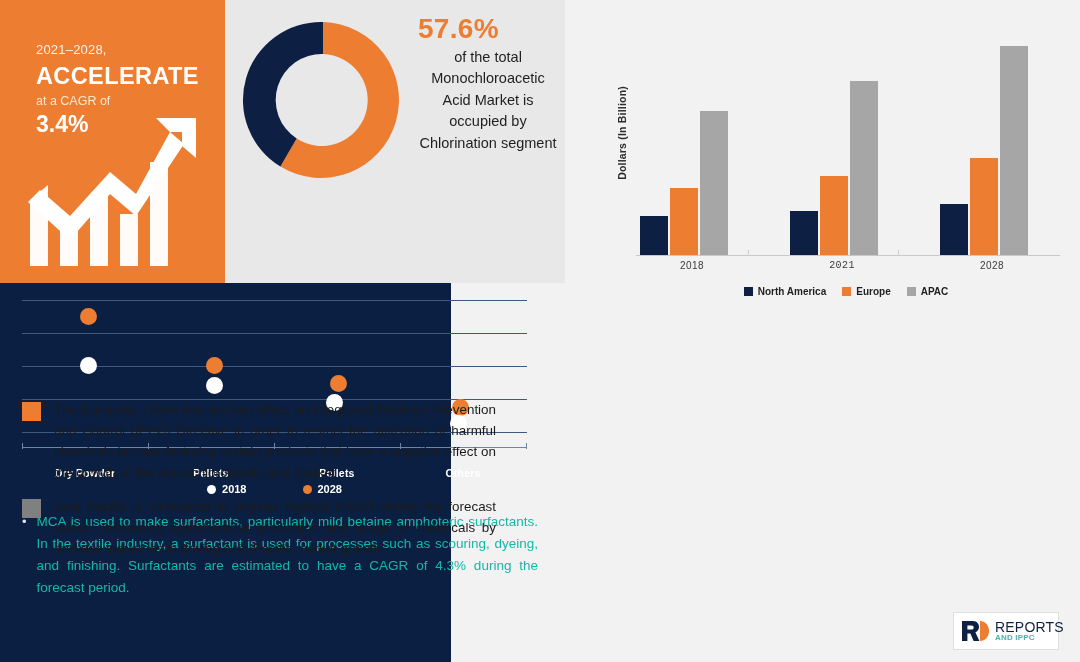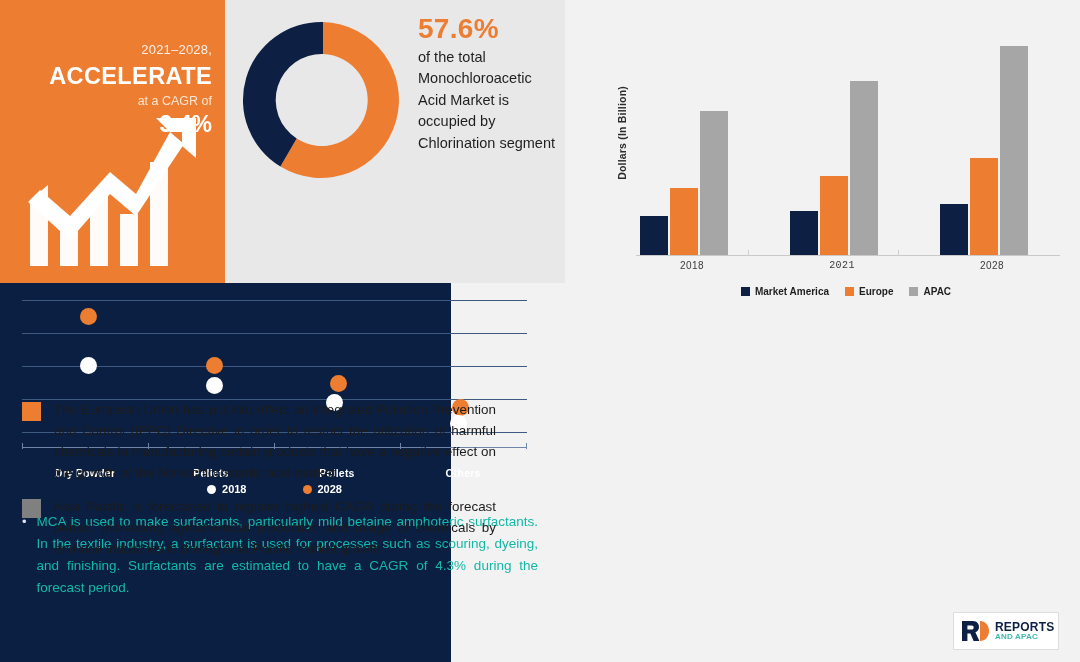--- a/index.html
+++ b/index.html
@@ -14,21 +14,20 @@
     width: 1080px; height: 662px;
     background: #f2f2f2;
   }
 
   
   #accelerate-panel {
     position: absolute; left: 0; top: 0;
     width: 225px; height: 283px;
     background: #ED7D31;
     overflow: hidden;
-    text-align: right;
   }
   #accel-text {
     position: absolute; left: 36px; top: 42px;
     width: 176px;
     color: #ffffff;
     line-height: 1.28;
   }
   .accel-l1 { font-size: 13px; color: #fdf0e6; letter-spacing: .2px; }
   .accel-l2 { font-size: 13px; color: #fdf0e6; letter-spacing: .2px; }
   .accel-big {
@@ -49,21 +48,21 @@
   }
   #donut-wrap { position: absolute; left: 8px; top: 10px; width: 180px; height: 180px; }
   #donut-stat {
     position: absolute; left: 193px; top: 14px; width: 140px;
   }
   #donut-pct {
     font-size: 28px; font-weight: bold; color: #ED7D31; line-height: 1.1;
     letter-spacing: .3px;
   }
   #donut-desc {
-    font-size: 14.5px; color: #1f1f1f; line-height: 1.48; margin-top: 2px;
+    font-size: 14.5px; color: #1f1f1f; line-height: 1.48; margin-top: 2px; text-align: center;
   }
   #donut-note {
     position: absolute; left: 7px; top: 200px; width: 326px;
     font-size: 13.2px; color: #1f1f1f; line-height: 1.52;
     text-align: justify;
   }
 
   
   #barchart-panel {
     position: absolute; left: 565px; top: 0;
@@ -162,21 +161,21 @@
   
   #logo {
     position: absolute; left: 953px; top: 612px;
     width: 106px; height: 38px;
     background: #ffffff;
     border: 1px solid #dedede;
     display: flex; align-items: center; gap: 5px; padding: 4px 6px;
   }
   #logo-mark { flex: 0 0 auto; }
   #logo-text { display: flex; flex-direction: column; line-height: 1.02; }
-  #logo-t1 { font-size: 12px; font-weight: bold; color: #0d2044; letter-spacing: .2px; }
+  #logo-t1 { font-size: 14px; font-weight: normal; color: #0d2044; letter-spacing: .2px; }
   #logo-t2 { font-size: 8px; font-weight: bold; color: #3fb8ae; letter-spacing: .2px; }
 </style>
 </head>
 <body>
 
 <div id="page">
 
   <div id="accelerate-panel">
     <div id="accel-text">
       <div class="accel-l1">2021–2028,</div>
@@ -233,21 +232,21 @@
   <div id="bc-axis"></div>
   <div class="bc-sep" style="left:748px;"></div>
   <div class="bc-sep" style="left:898px;"></div>
   <div class="bc-xtick" style="left:636px;">2018</div>
   <div class="bc-xtick" style="left:786px;font-family:Liberation Mono, monospace;">2021</div>
   <div class="bc-xtick" style="left:936px;">2028</div>
 
   <div id="bc-legend">
     <div class="bc-leg-item">
       <span class="bc-leg-sw" style="background:#0d2044"></span>
-      <span class="bc-leg-tx">Market America</span>
+      <span class="bc-leg-tx">North America</span>
     </div>
     <div class="bc-leg-item">
       <span class="bc-leg-sw" style="background:#ED7D31"></span>
       <span class="bc-leg-tx">Europe</span>
     </div>
     <div class="bc-leg-item">
       <span class="bc-leg-sw" style="background:#a6a6a6"></span>
       <span class="bc-leg-tx">APAC</span>
     </div>
   </div>
@@ -316,17 +315,17 @@
   </div>
 
   <div id="logo">
     <svg id="logo-mark" width="30" height="24" viewBox="0 0 30 24">
       <path d="M2,2 L13,2 C17,2 19,5 19,8 C19,10.5 17.6,12.4 15.4,13.2 L19.4,22 L13.6,22 L10.4,14.4 L7.4,14.4 L7.4,22 L2,22 Z
                M7.4,6.4 L7.4,10.6 L11.6,10.6 C12.9,10.6 13.7,9.8 13.7,8.5 C13.7,7.2 12.9,6.4 11.6,6.4 Z" fill="#0d2044"></path>
       <path d="M20,2 C25.5,2 29,6.6 29,12 C29,17.4 25.5,22 20,22 Z" fill="#ED7D31"></path>
     </svg>
     <div id="logo-text">
       <span id="logo-t1">REPORTS</span>
-      <span id="logo-t2">AND APAC</span>
+      <span id="logo-t2">AND IPPC</span>
     </div>
   </div>
 
 </div>
 
 </body></html>

